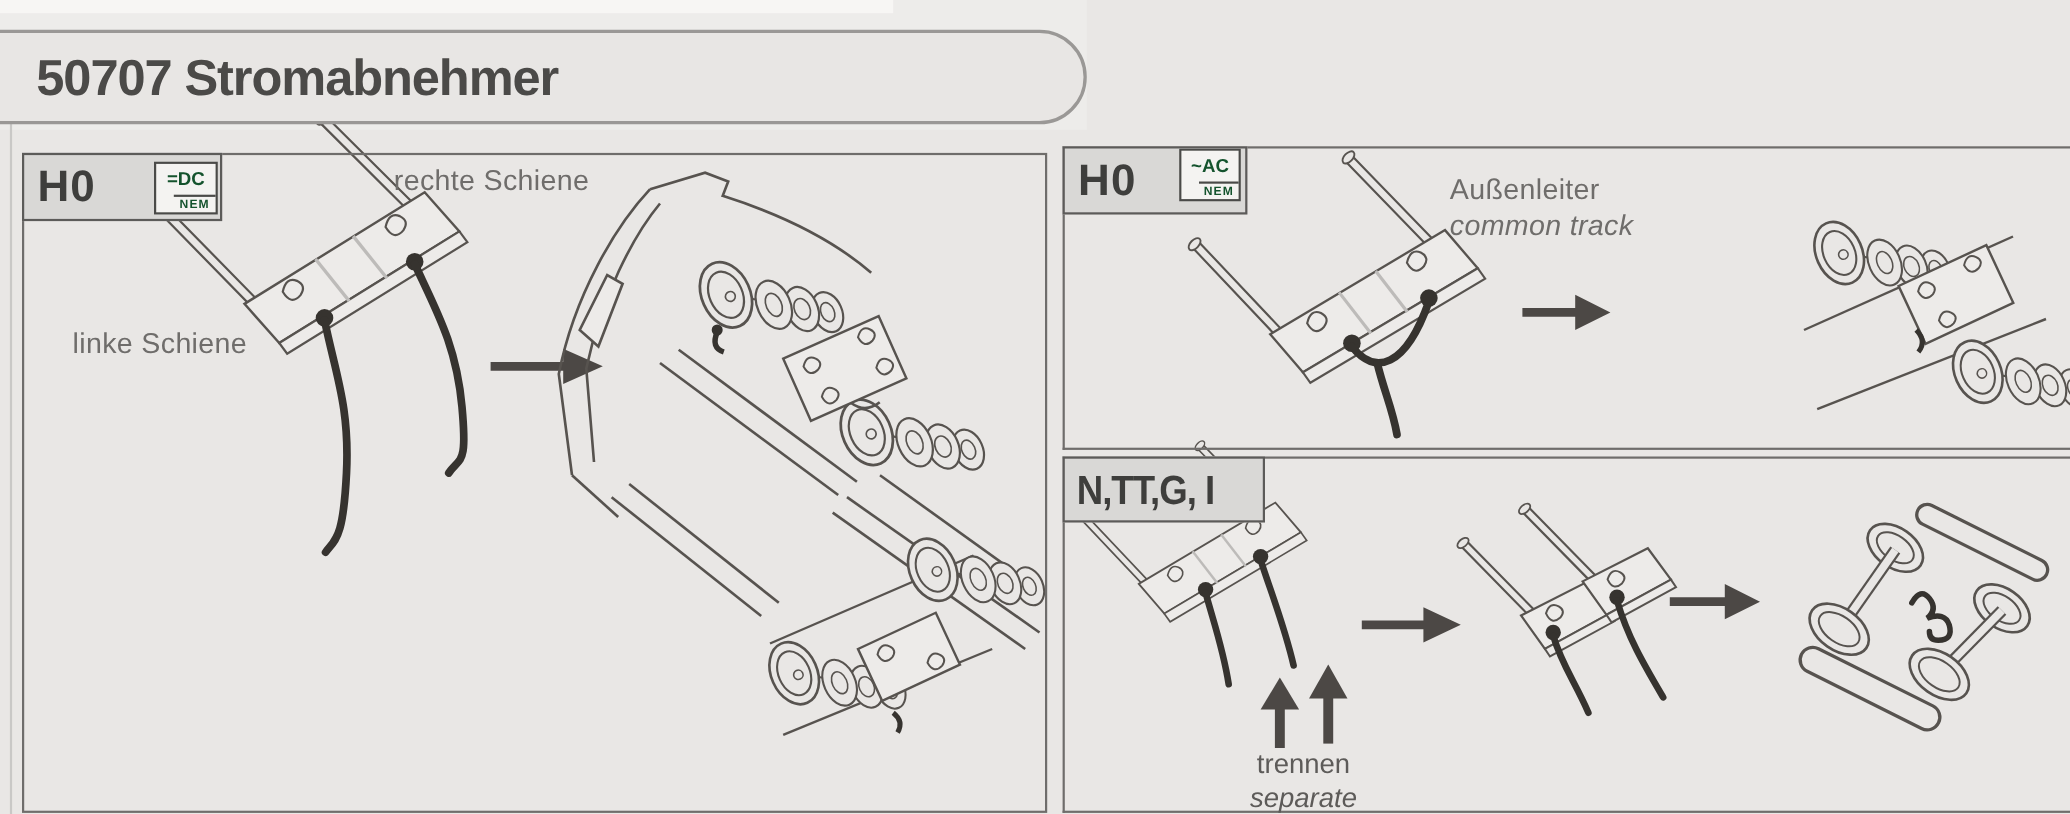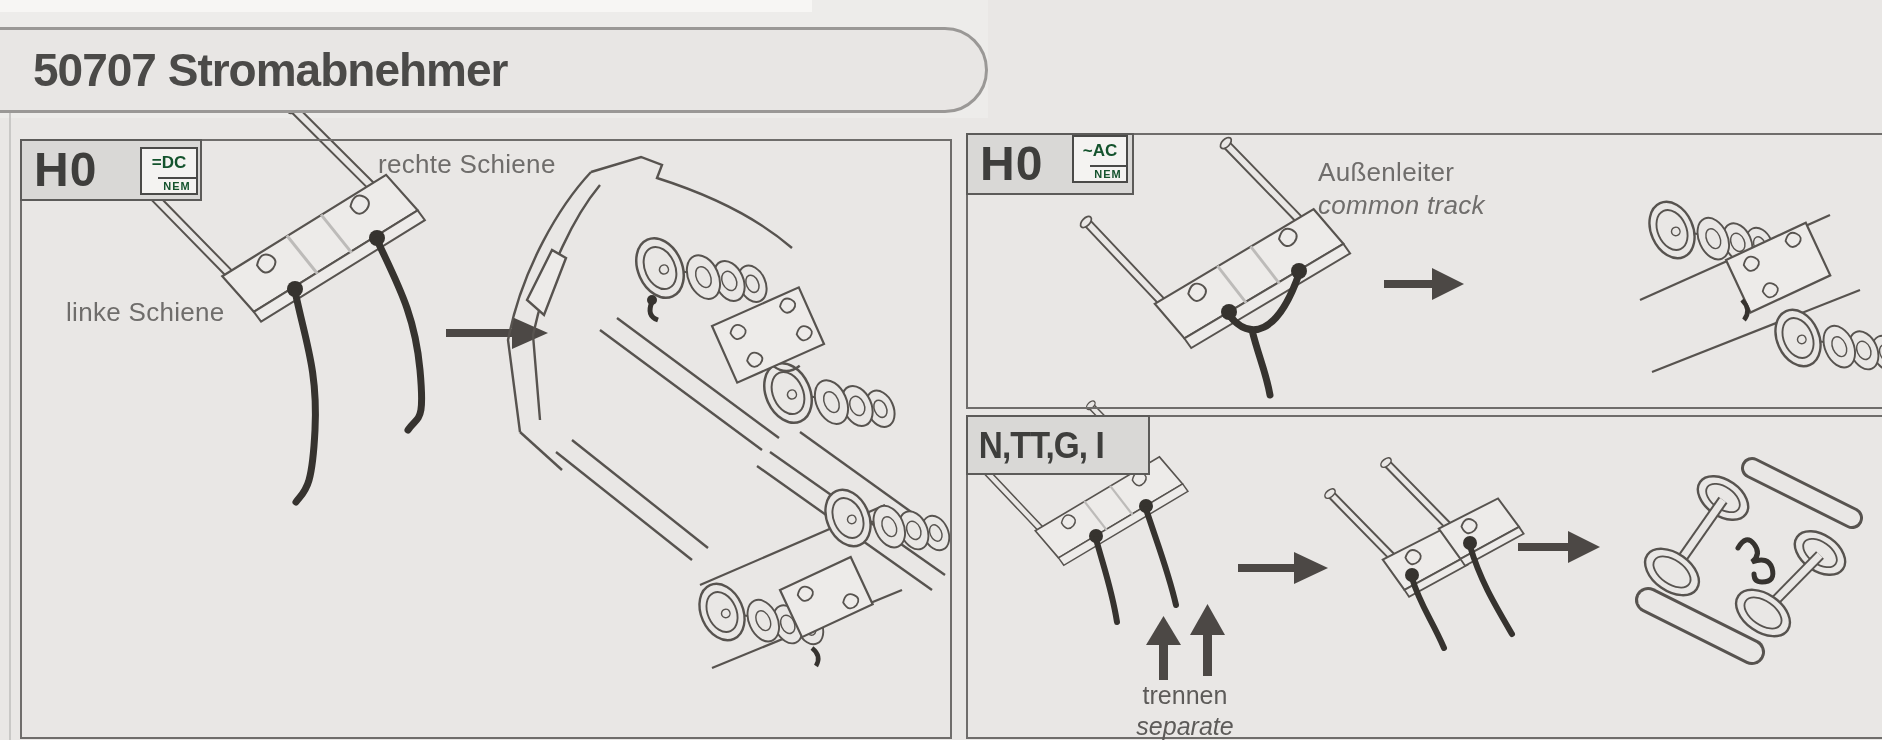--- a/index.html
+++ b/index.html
@@ -29,21 +29,21 @@
   .panel-left{left:20px;top:139px;width:928px;height:596px;}
   .panel-ac{left:966px;top:133px;width:920px;height:272px;border-right:0;}
   .panel-n{left:966px;top:415px;width:920px;height:320px;border-right:0;}
   
   .badge{
     background:#d9d8d6;border:2px solid #5c5b59;z-index:4;
     display:flex;align-items:center;
   }
   .badge .scale{
     font-weight:bold;color:#3e3e3c;padding-left:12px;letter-spacing:1px;
-    font-size:48px;line-height:1;
+    font-size:40px;line-height:1;
   }
   .nem-box{
     position:absolute;background:#f4f3f1;border:2px solid #4a4a48;
     text-align:center;color:#14532d;font-weight:bold;
   }
   .nem-box .sys{font-size:17px;line-height:28px;height:28px;letter-spacing:0;}
   .nem-box .nem{font-size:11px;line-height:14px;height:14px;border-top:2px solid #4a4a48;letter-spacing:1px;margin-left:16px;}
   
   .dlabel{color:#6f6d6b;font-size:26px;line-height:33px;z-index:5;letter-spacing:.3px;white-space:nowrap;}
   .dlabel .en{font-style:italic;}
@@ -242,21 +242,21 @@
   <div class="nem-box" style="left:104px;top:0;width:52px;height:44px;">
     <div class="sys">~AC</div>
     <div class="nem">NEM</div>
   </div>
 </div>
 
 <div class="abs badge" style="left:966px;top:415px;width:180px;height:56px;">
   <span class="scale" style="font-size:37px;letter-spacing:-1px;transform:scaleX(.9);transform-origin:left center;">N,TT,G, I</span>
 </div>
 
-<div class="abs dlabel" style="left:378px;top:148px;">
+<div class="abs dlabel" style="left:358px;top:148px;">
   <div class="de">rechte Schiene</div>
 </div>
 <div class="abs dlabel" style="left:30px;top:296px;margin-left:36px;">
   <div class="de">linke Schiene</div>
 </div>
 <div class="abs dlabel" style="left:1318px;top:156px;">
   <div class="de">Außenleiter</div>
   <div class="en">common track</div>
 </div>
 <div class="abs cut-label" style="left:1100px;top:680px;">

